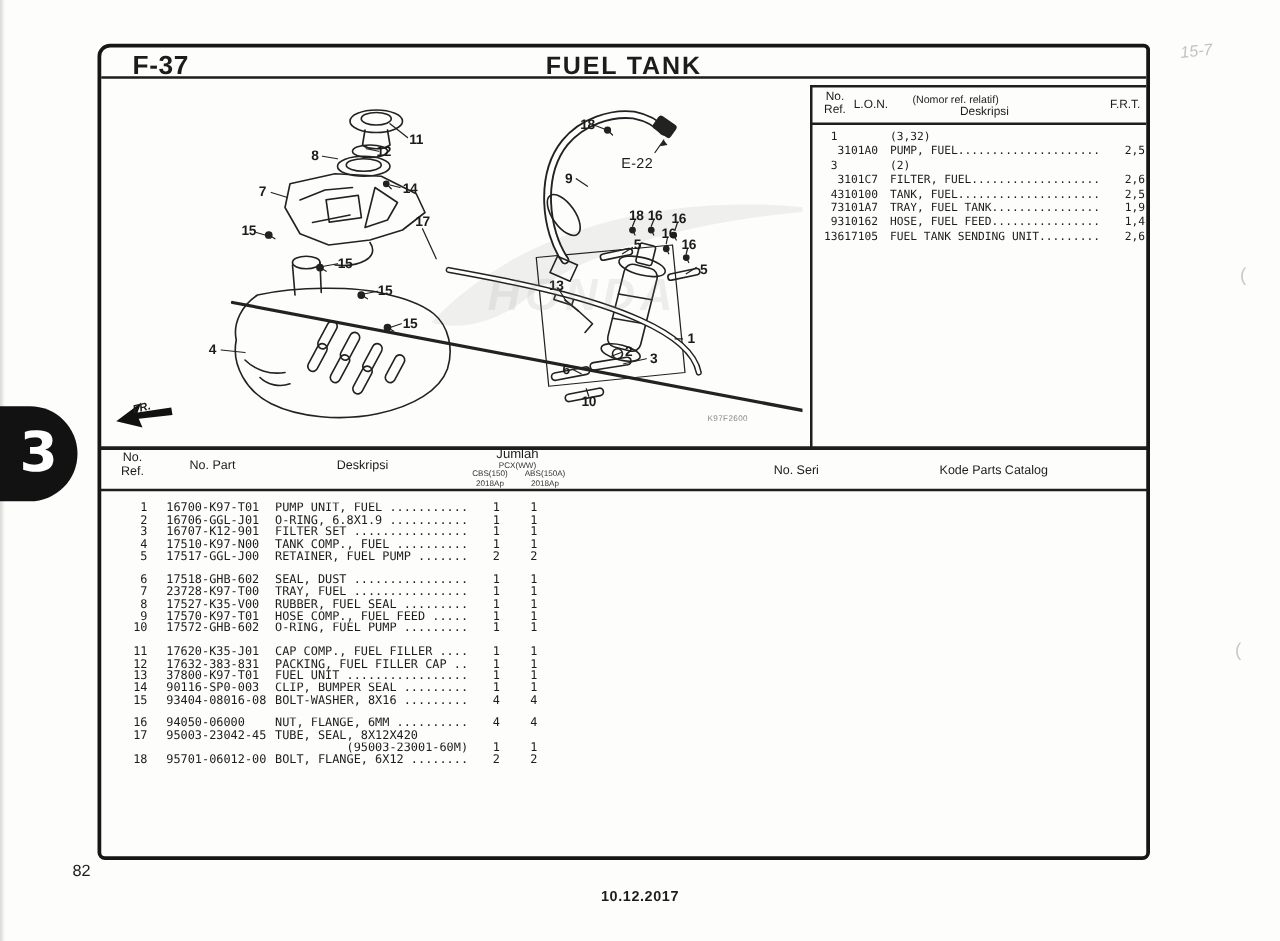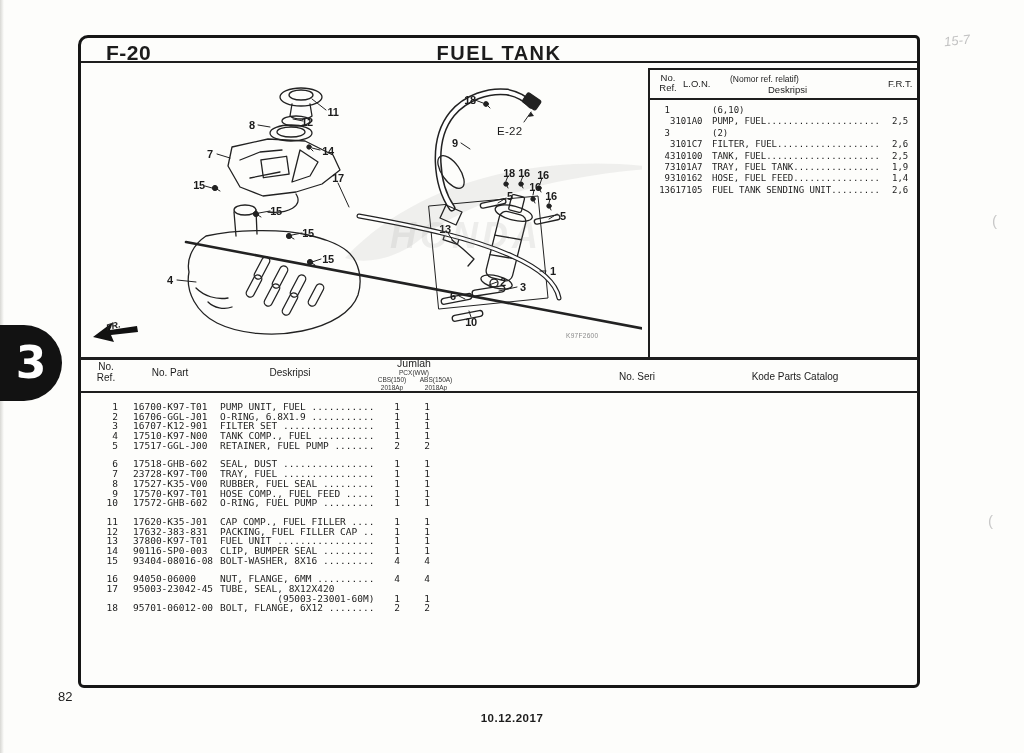--- a/index.html
+++ b/index.html
@@ -11,21 +11,21 @@
   .title-main{position:absolute;left:78px;top:42px;width:842px;text-align:center;font-size:20px;font-weight:bold;letter-spacing:1.5px}
   .handwriting{position:absolute;left:944px;top:33px;font-size:13px;color:#c2c2c2;font-style:italic;transform:rotate(-6deg)}
   .artifact{position:absolute;color:#c8c8c8;font-size:15px}
   
   .rt-h{position:absolute;font-size:9.5px;line-height:10px}
   #ref-rows{position:absolute;left:650px;top:105px;width:266px;font-family:"DejaVu Sans Mono",monospace;font-size:9px}
   .ref-row{display:flex;height:11.4px;line-height:11.4px;white-space:pre}
   .rc-ref{width:20px;text-align:right}
   .rc-lon{width:40px;margin-left:0}
   .rc-desc{flex:1;margin-left:2px;overflow:hidden}
-  .rc-frt{width:24px;text-align:left}
+  .rc-frt{width:24px;text-align:right}
   
   .pt-h{position:absolute;font-size:10px;line-height:10.5px;text-align:center}
   .pt-h-s{font-size:6.5px;line-height:7.5px;color:#333}
   #parts-rows{position:absolute;left:81px;top:402px;width:560px;font-family:"DejaVu Sans Mono",monospace;font-size:9.5px}
   .pgroup{margin-bottom:9px}
   .p-row{display:flex;height:9.7px;line-height:9.7px;white-space:pre}
   .pc-ref{width:37px;text-align:right}
   .pc-part{width:85px;margin-left:15px}
   .pc-desc{width:170px;margin-left:2px;overflow:hidden}
   .pc-q1{width:10px;text-align:right}
@@ -44,39 +44,39 @@
   .footer-date{position:absolute;left:452px;top:712px;width:120px;text-align:center;font-size:11.5px;font-weight:bold;letter-spacing:.5px}
   .edge-shade{position:absolute;left:0;top:0;width:4px;height:753px;background:linear-gradient(90deg,#d8d8d4,rgba(255,255,255,0))}
 </style>
 </head>
 <body>
 
 <div class="edge-shade"></div>
 
 <div id="page-border"></div>
 
-<div class="title-code">F-20</div>
+<div class="title-code">F-37</div>
 <div class="title-main">FUEL TANK</div>
 <div class="handwriting">15-7</div>
 <div class="line" style="left:81px;top:61px;width:836px;height:2px"></div>
 
 <div class="line" style="left:648px;top:68px;width:269px;height:2px"></div>
 <div class="line" style="left:648px;top:68px;width:2px;height:290px"></div>
 <div class="line" style="left:648px;top:98px;width:269px;height:1.5px"></div>
 
 <div class="rt-h" style="left:655px;top:73px;width:26px;text-align:center">
   <div>No.</div>
   <div>Ref.</div>
 </div>
 <div class="rt-h" style="left:683px;top:79px">L.O.N.</div>
 <div class="rt-h" style="left:730px;top:74px;font-size:8.5px">(Nomor ref. relatif)</div>
 <div class="rt-h" style="left:768px;top:85px">Deskripsi</div>
 <div class="rt-h" style="left:888px;top:79px">F.R.T.</div>
 <div id="ref-rows">
-    <div class="ref-row"><span class="rc-ref">1</span><span class="rc-lon"></span><span class="rc-desc">(6,10)</span><span class="rc-frt"></span></div>
+    <div class="ref-row"><span class="rc-ref">1</span><span class="rc-lon"></span><span class="rc-desc">(3,32)</span><span class="rc-frt"></span></div>
     <div class="ref-row"><span class="rc-ref"></span><span class="rc-lon">3101A0</span><span class="rc-desc">PUMP, FUEL.....................</span><span class="rc-frt">2,5</span></div>
     <div class="ref-row"><span class="rc-ref">3</span><span class="rc-lon"></span><span class="rc-desc">(2)</span><span class="rc-frt"></span></div>
     <div class="ref-row"><span class="rc-ref"></span><span class="rc-lon">3101C7</span><span class="rc-desc">FILTER, FUEL...................</span><span class="rc-frt">2,6</span></div>
     <div class="ref-row"><span class="rc-ref">4</span><span class="rc-lon">310100</span><span class="rc-desc">TANK, FUEL.....................</span><span class="rc-frt">2,5</span></div>
     <div class="ref-row"><span class="rc-ref">7</span><span class="rc-lon">3101A7</span><span class="rc-desc">TRAY, FUEL TANK................</span><span class="rc-frt">1,9</span></div>
     <div class="ref-row"><span class="rc-ref">9</span><span class="rc-lon">310162</span><span class="rc-desc">HOSE, FUEL FEED................</span><span class="rc-frt">1,4</span></div>
     <div class="ref-row"><span class="rc-ref">13</span><span class="rc-lon">617105</span><span class="rc-desc">FUEL TANK SENDING UNIT.........</span><span class="rc-frt">2,6</span></div>
   </div>
 
 <svg id="diagram-svg" viewBox="80 62 562 300">

